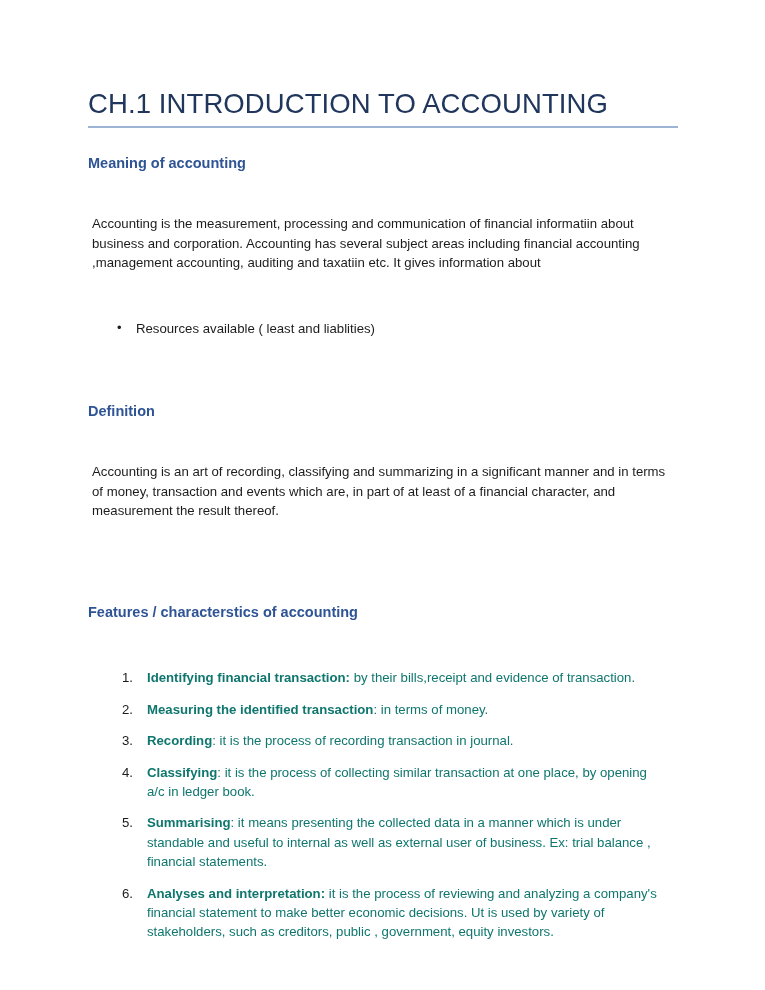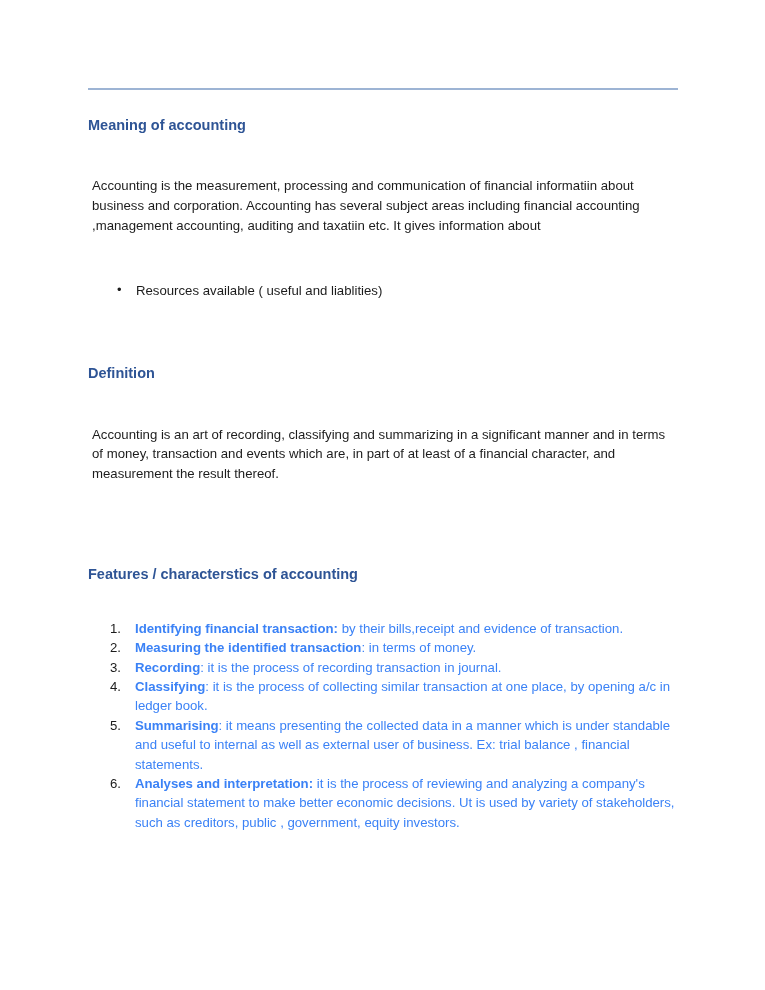--- a/index.html
+++ b/index.html
@@ -95,23 +95,23 @@
   ol.num-list {
     list-style: none;
     margin: 0;
     padding: 0;
     counter-reset: feat;
   }
   ol.num-list > li {
     position: relative;
     font-size: 13.2px;
     line-height: 19.4px;
-    color: #3b82f6;
+    color: #0f766e;
     padding-left: 47px;
-    margin: 0;
+    margin: 12px;
     counter-increment: feat;
   }
   ol.num-list > li::before {
     content: counter(feat) ".";
     position: absolute;
     left: 22px;
     top: 0;
     font-size: 13.2px;
     color: #1c1c1c;
   }
@@ -139,34 +139,35 @@
   .sp-par-to-attr { height: 29px; }
   .sp-attr-to-h3  { height: 50px; }
   .sp-h3-to-ol    { height: 35px; }
 </style>
 </head>
 <body>
 
 <div class="page">
   <div class="content">
 
+    <h1 class="doc-title">CH.1 INTRODUCTION TO ACCOUNTING</h1>
     <div class="title-rule"></div>
 
     <div class="sp-title-to-h1"></div>
 
     <h2 class="section-heading">Meaning of accounting</h2>
 
     <div class="sp-h1-to-par"></div>
 
     <p class="body-par">Accounting is the measurement, processing and communication of financial informatiin about business and corporation. Accounting has several subject areas including financial accounting ,management accounting, auditing and taxatiin etc. It gives information about</p>
 
     <div class="sp-par-to-ul"></div>
 
     <ul class="bullet-list">
-      <li>Resources available ( useful and liablities)</li>
+      <li>Resources available ( least and liablities)</li>
     </ul>
 
     <div class="sp-ul-to-h2"></div>
 
     <h2 class="section-heading">Definition</h2>
 
     <div class="sp-h2-to-par"></div>
 
     <p class="body-par">Accounting is an art of recording, classifying and summarizing in a significant manner and in terms of money, transaction and events which are, in part of at least of a financial character, and measurement the result thereof.</p>
 

